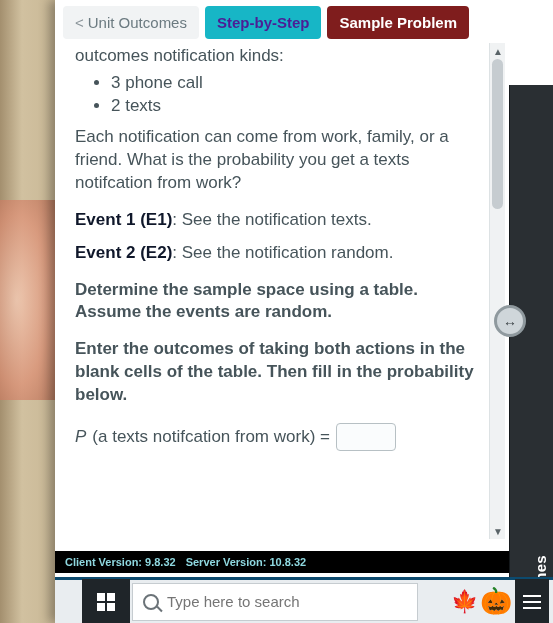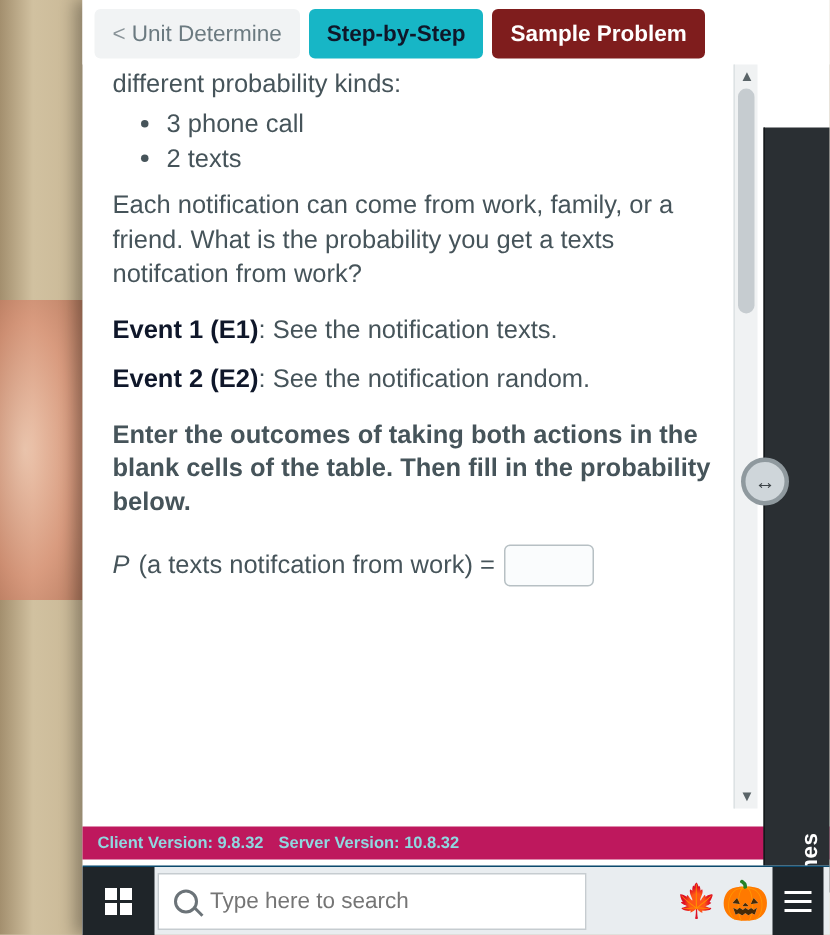--- a/index.html
+++ b/index.html
@@ -2,45 +2,45 @@
 <html><head>
 <meta charset="utf-8">
 <style>
   * { box-sizing: border-box; margin: 0; padding: 0; }
   html, body { width: 553px; height: 623px; overflow: hidden; font-family: Arial, Helvetica, sans-serif; background:#cfc2a8; }
   .screen { position:absolute; left:55px; top:0; width:498px; height:623px; background:#fff; box-shadow: -6px 0 10px rgba(0,0,0,.3); }
   .tabs { display:flex; gap:6px; padding:6px 8px 4px 8px; align-items:center; background:#fff; }
   .tab { padding:8px 12px; font-size:15px; border-radius:4px; }
   .tab-ov { color:#6b7a80; background:#f1f3f4; }
   .tab-ov .lt { margin-right:4px; color:#8a9499; }
-  .tab-active { background:#17b6c6; color:#0f172a; font-weight:600; }
+  .tab-active { background:#17b6c6; color:#4c1d95; font-weight:600; }
   .tab-inactive { background:#7f1d1d; color:#fff; font-weight:600; }
   .content-wrap { position:relative; height:530px; }
   .content { position:absolute; left:20px; right:68px; top:0; bottom:34px; overflow:auto; padding-right:4px; }
   .content p, .content ul, .content div.block { color:#46545a; font-size:17px; line-height:1.35; }
   .intro { margin-top:2px; }
   .content ul { list-style: disc; margin:4px 0 8px 36px; }
   .q { margin:6px 0 14px 0; }
   .ev { margin:10px 0; }
   .ev b { color:#0f172a; }
   .bold-block { font-weight:700; color:#2f3a3f; margin:14px 0; }
   .prob-row { margin:16px 0 10px 0; display:flex; align-items:center; gap:6px; color:#46545a; font-size:17px; }
   .prob-row .it { font-style: italic; }
   .answer-box { width:60px; height:28px; border:1px solid #b7c0c4; border-radius:4px; background:#fafcfd; }
   .scrollbar { position:absolute; right:48px; top:0; width:16px; height:496px; background:#f0f2f3; border-left:1px solid #dde2e4; }
   .scroll-up, .scroll-down { width:16px; height:16px; display:flex; align-items:center; justify-content:center; color:#5a6468; font-size:10px; }
   .scroll-track { position:absolute; top:16px; bottom:16px; left:0; right:0; }
   .scroll-thumb { position:absolute; left:2px; right:2px; top:0; height:150px; background:#c6ccd0; border-radius:6px; }
   .scroll-down { position:absolute; bottom:0; left:0; }
-  .version-bar { position:absolute; left:0; right:0; bottom:0; height:22px; background:#be185d; display:flex; align-items:center; gap:10px; padding:0 10px; font-size:11px; color:#cdeef2; }
+  .version-bar { position:absolute; left:0; right:0; bottom:0; height:22px; background:#000000; display:flex; align-items:center; gap:10px; padding:0 10px; font-size:11px; color:#cdeef2; }
   .version-bar .dim { color:#8fd8e0; font-weight:600; }
   .side-panel { position:absolute; right:0; top:42px; width:44px; height:510px; background:#2a2f33; border-left:1px solid #14181b; }
   .side-handle { position:absolute; left:-16px; top:220px; width:32px; height:32px; border-radius:50%; background:#cfd6da; border:3px solid #8f999e; display:flex; align-items:center; justify-content:center; color:#3d4448; font-size:14px; }
   .side-text { position:absolute; right:4px; bottom:40px; transform: rotate(-90deg); transform-origin: right bottom; color:#fff; font-weight:700; font-size:15px; white-space:nowrap; letter-spacing:.3px; }
-  .taskbar { position:absolute; left:0; right:0; bottom:0; height:46px; background:#e9edf0; display:flex; align-items:center; border-top:1px solid #0c4a6e; }
+  .taskbar { position:absolute; left:0; right:0; bottom:0; height:46px; background:#e9edf0; display:flex; align-items:center; border-top:3px solid #0c4a6e;padding-left:27px; }
   .start-btn { width:48px; height:46px; background:#1f2529; display:flex; align-items:center; justify-content:center; }
   .win-icon { width:18px; height:18px; display:grid; grid-template-columns:1fr 1fr; grid-template-rows:1fr 1fr; gap:2px; }
   .win-icon span { background:#fff; }
   .search-box { flex:0 0 286px; height:38px; margin-left:2px; background:#fff; border:1px solid #c6ccd0; display:flex; align-items:center; padding:0 10px; gap:8px; }
   .mag { width:16px; height:16px; border:2px solid #6b7378; border-radius:50%; position:relative; }
   .mag::after { content:""; position:absolute; width:7px; height:2px; background:#6b7378; right:-6px; bottom:-2px; transform:rotate(45deg); }
   .search-box input { flex:1; border:none; outline:none; font-size:15px; color:#5a6468; background:transparent; }
   .tray { margin-left:auto; display:flex; align-items:center; gap:2px; padding-right:4px; height:100%; }
   .emoji { font-size:22px; }
   .pumpkin { font-size:26px; filter: saturate(1.2); }
@@ -54,45 +54,46 @@
 <body>
 
 <div class="bezel-left">
   <div class="photo-blob"></div>
 </div>
 
 <div class="screen">
 
   <div class="tabs">
     <div class="tab tab-ov">
-      <span class="lt">&lt;</span><span>Unit Determine</span>
+      <span class="lt">&lt;</span><span>Unit Outcomes</span>
     </div>
     <div class="tab tab-active">
       <span>Step-by-Step</span>
     </div>
     <div class="tab tab-inactive">
       <span>Sample Problem</span>
     </div>
   </div>
 
   <div class="content-wrap">
 
     <div class="content">
-      <p class="intro">different probability kinds:</p>
+      <p class="intro">outcomes notification kinds:</p>
       <ul>
         <li>3 phone call</li>
         <li>2 texts</li>
       </ul>
       <p class="q">Each notification can come from work, family, or a friend. What is the probability you get a texts notifcation from work?</p>
       <p class="ev">
         <b>Event 1 (E1)</b><span>: See the notification texts.</span>
       </p>
       <p class="ev">
         <b>Event 2 (E2)</b><span>: See the notification random.</span>
       </p>
+      <p class="bold-block">Determine the sample space using a table. Assume the events are random.</p>
       <p class="bold-block">Enter the outcomes of taking both actions in the blank cells of the table. Then fill in the probability below.</p>
       <div class="prob-row">
         <span class="it">P</span>
           <span>(a texts notifcation from work) =</span>
         <input class="answer-box" style="">
       </div>
     </div>
 
     <div class="scrollbar">
       <div class="scroll-up">▲</div>

